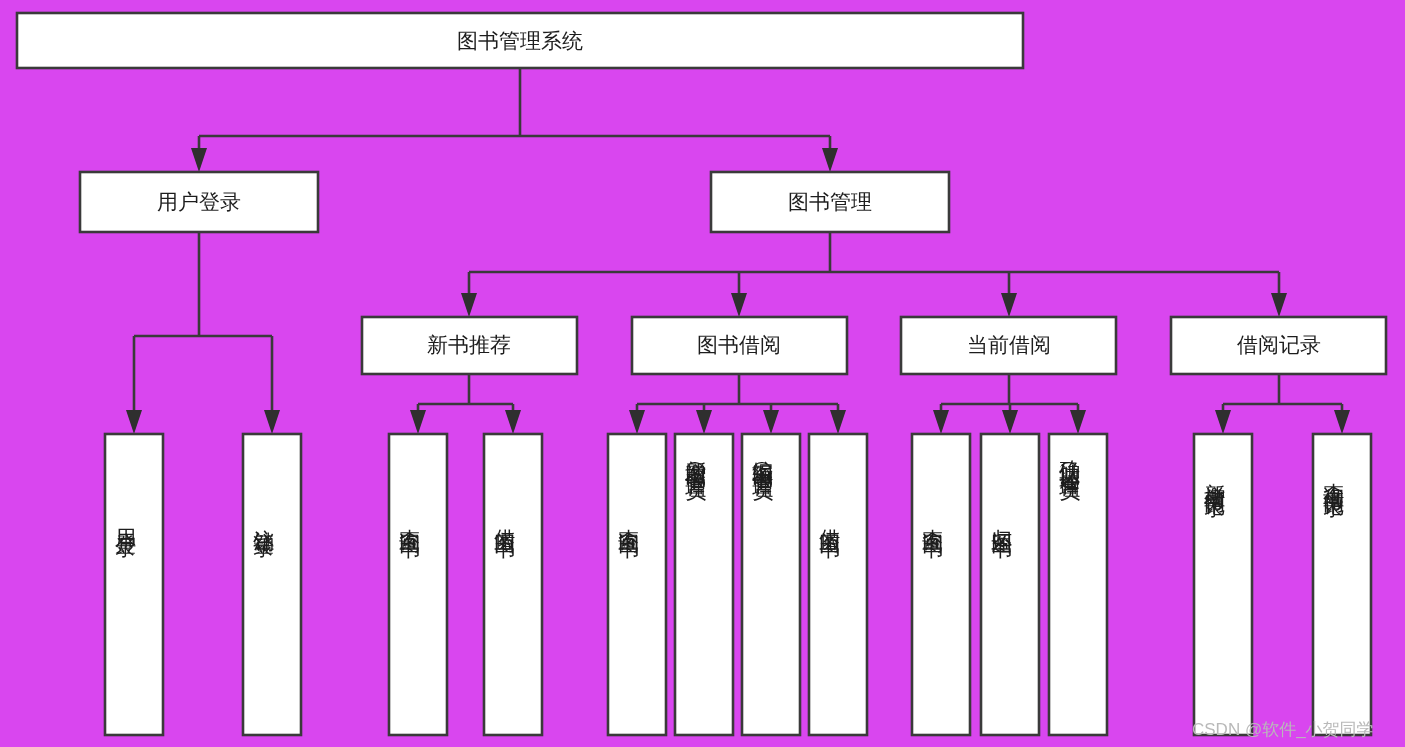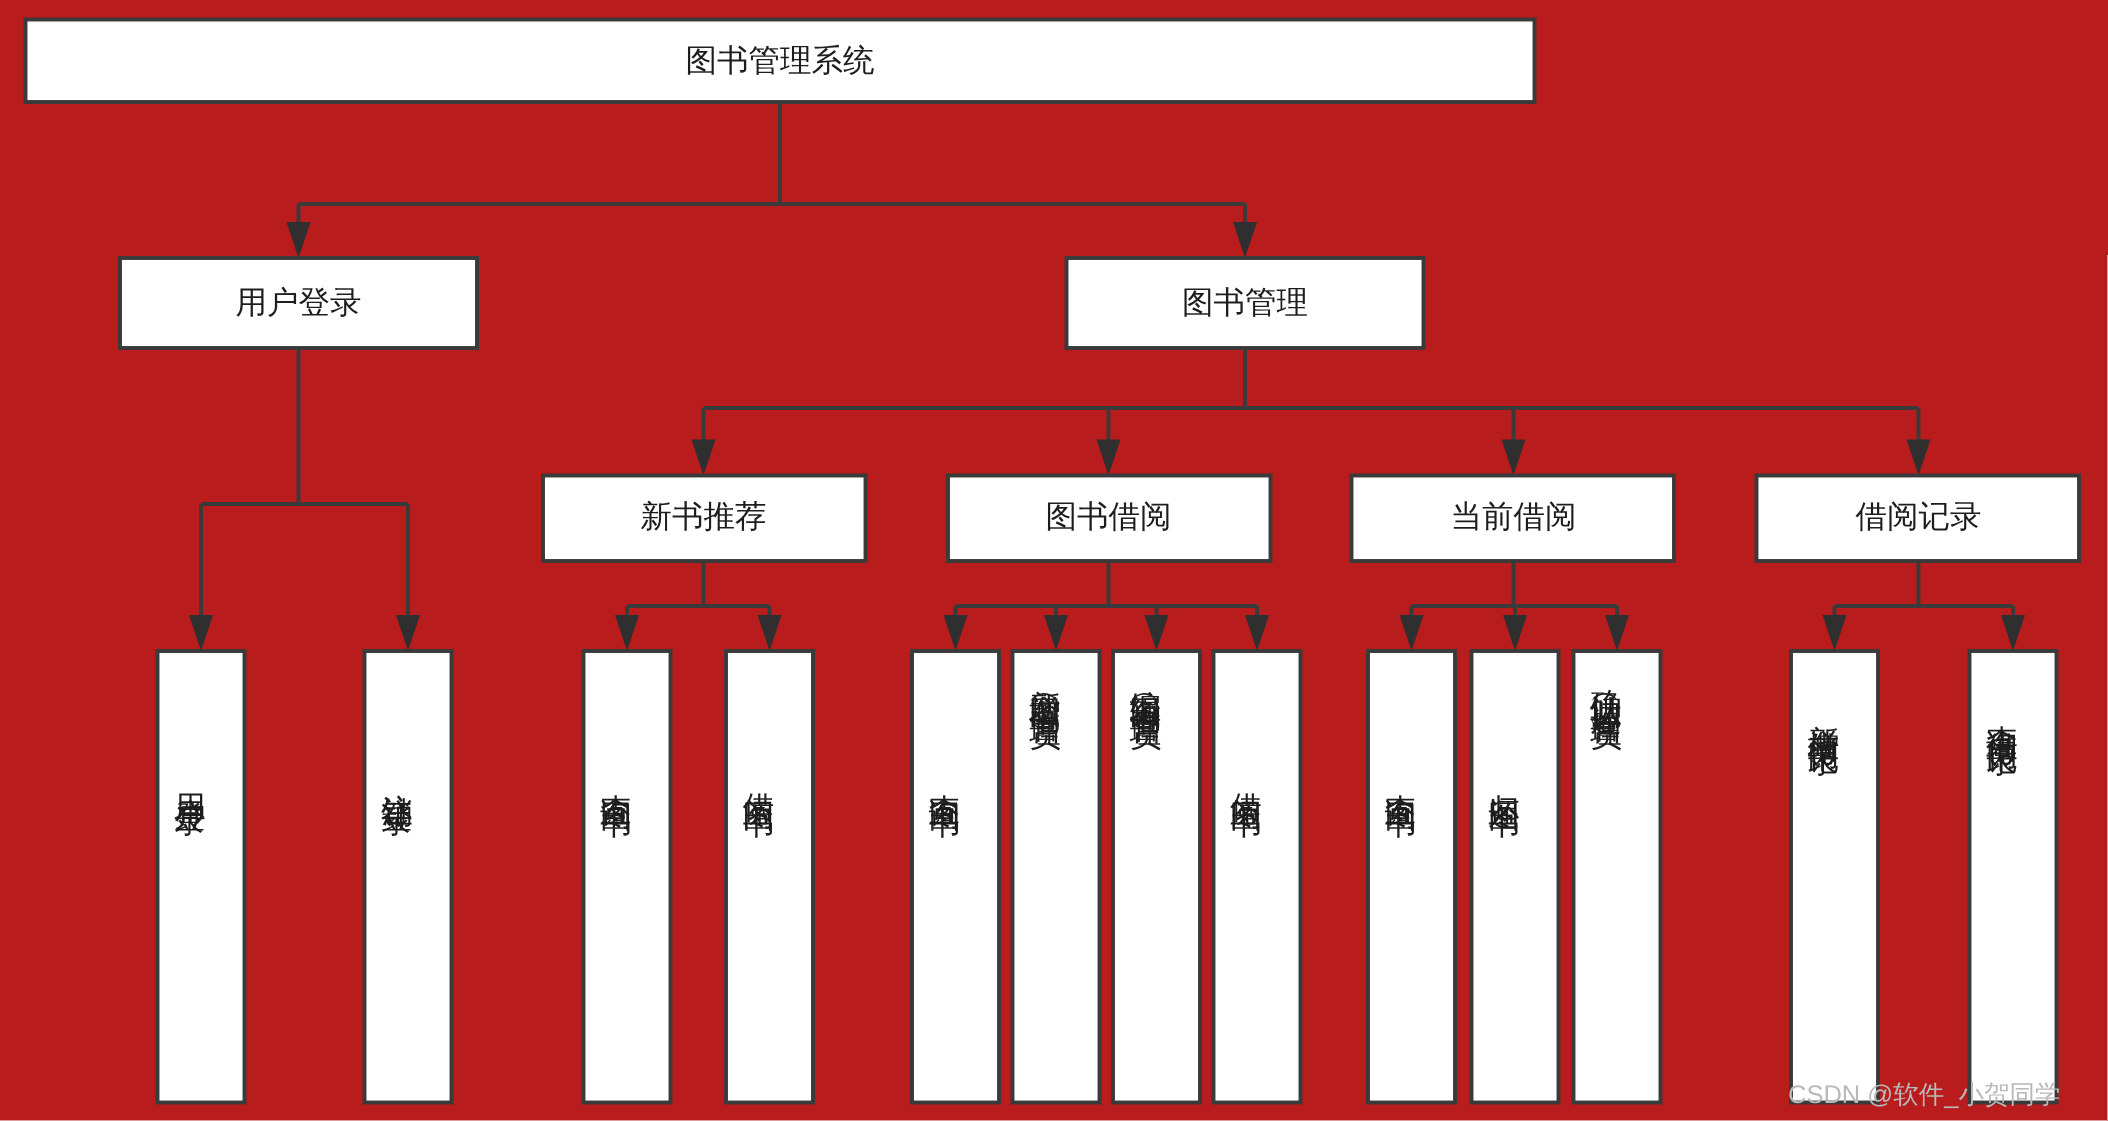--- a/index.html
+++ b/index.html
@@ -8,21 +8,21 @@
     padding: 0;
     background: #ffffff;
   }
   body {
     font-family: "Liberation Sans", "DejaVu Sans", sans-serif;
   }
   #diagram-root {
     position: relative;
     width: 1405px;
     height: 747px;
-    background: #b91c1c;
+    background: #d946ef;
     overflow: hidden;
   }
   svg.diagram-canvas {
     position: absolute;
     left: 0;
     top: 0;
     width: 1405px;
     height: 747px;
     display: block;
   }

